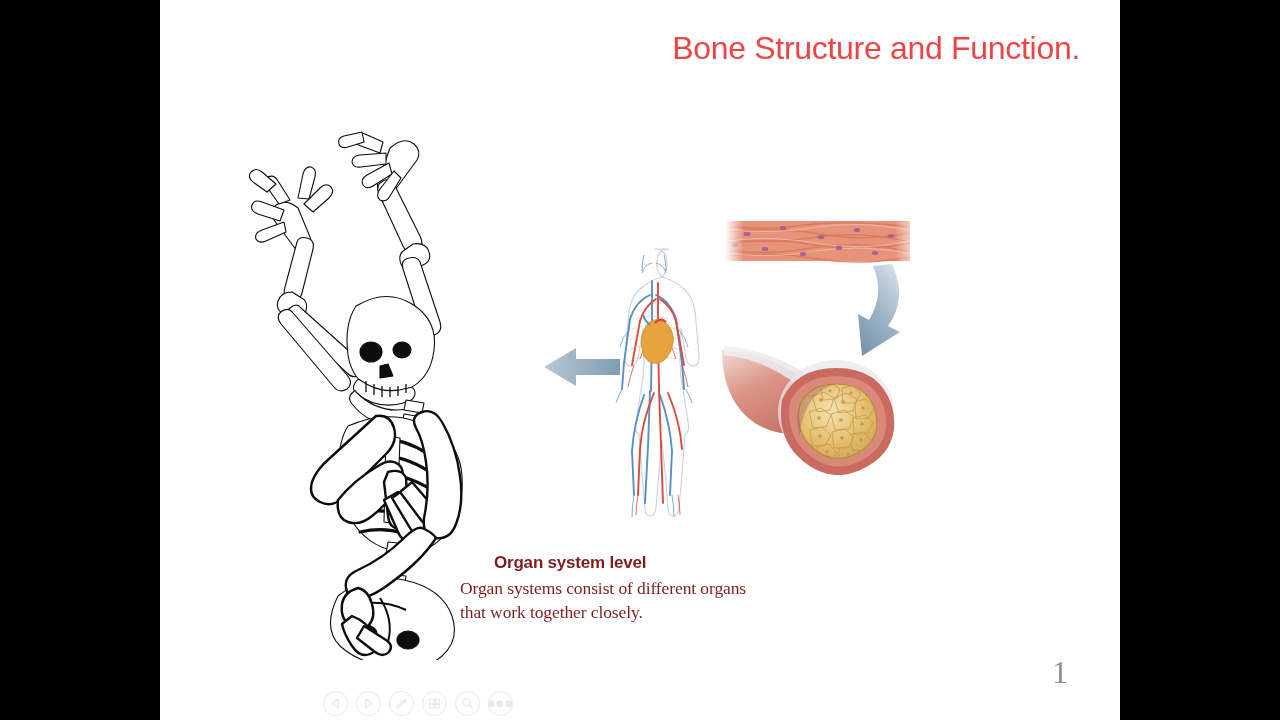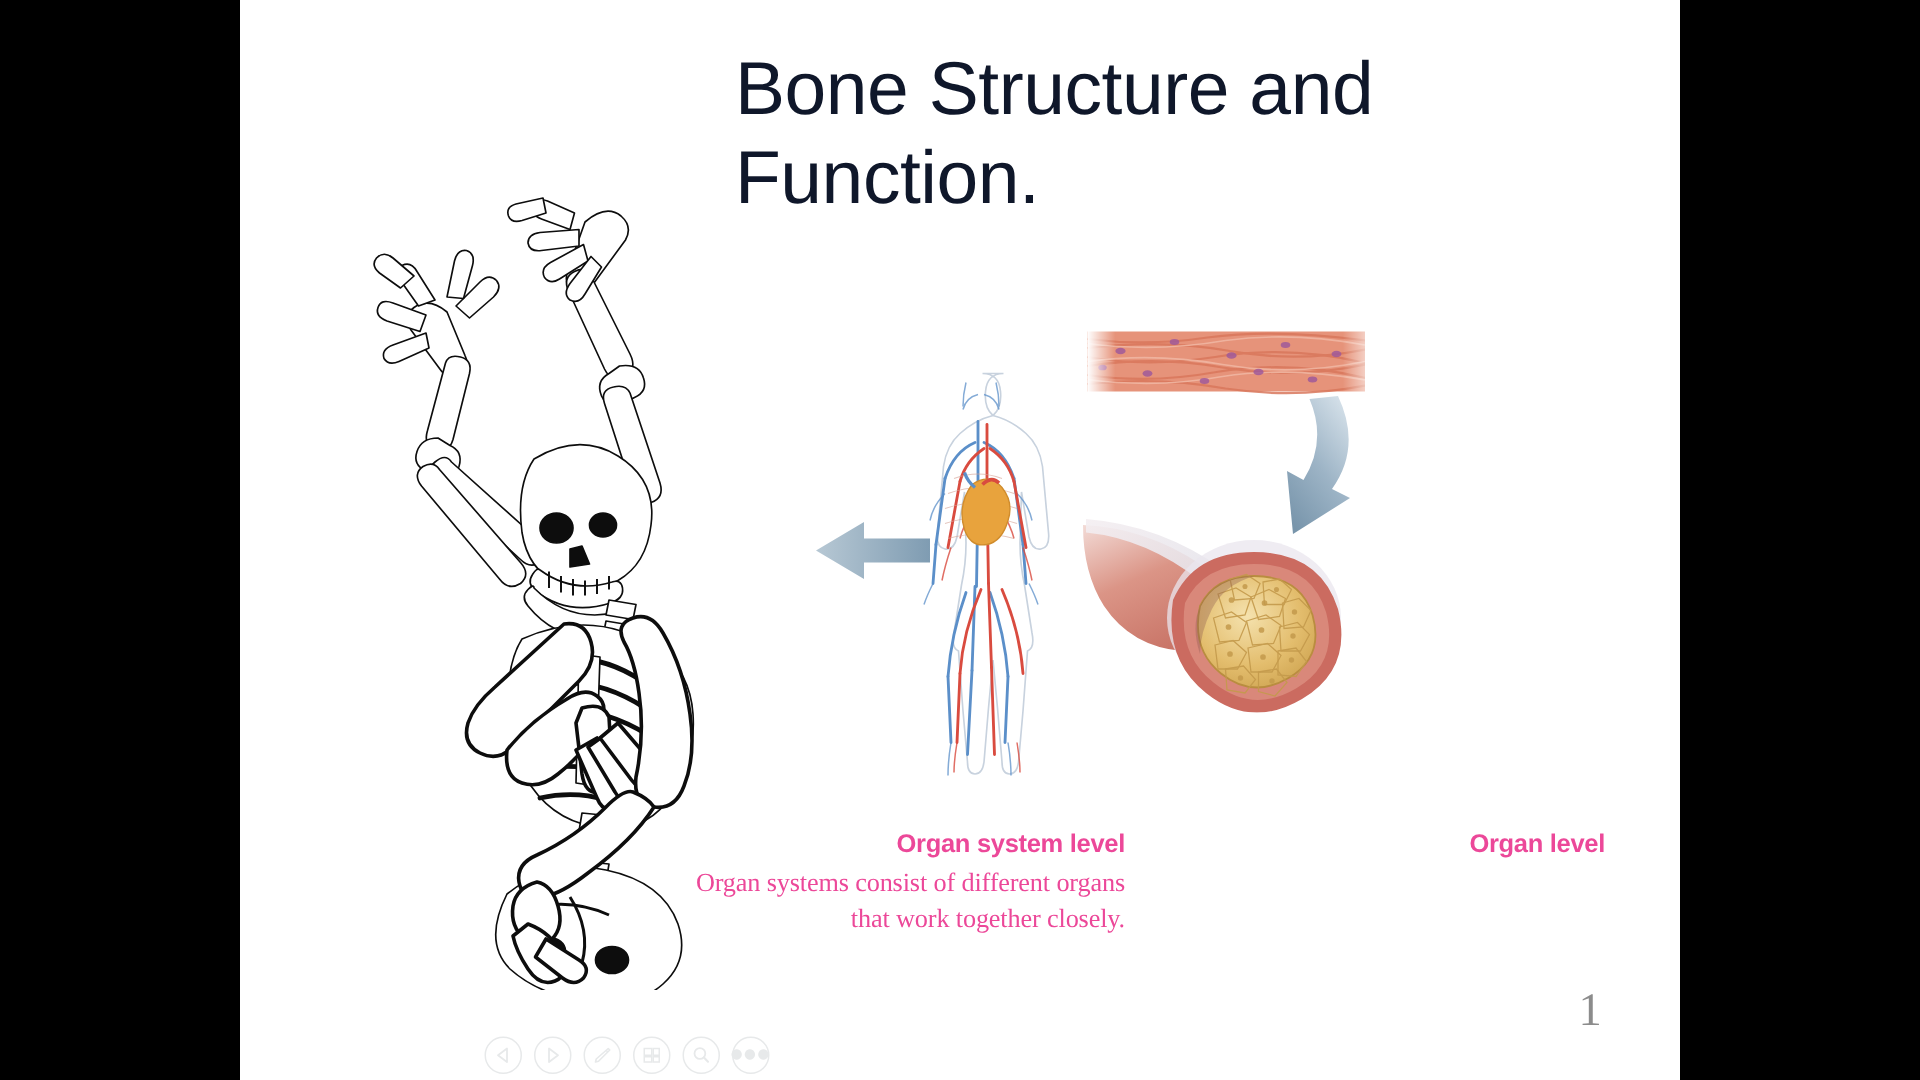--- a/index.html
+++ b/index.html
@@ -37,25 +37,25 @@
     background: #ffffff;
     overflow: hidden;
   }
 
   
   #slide-title {
     position: absolute;
     left: 330px;
     top: 30px;
     width: 590px;
-    text-align: left;
+    text-align: right;
     font-family: "Liberation Sans", sans-serif;
-    font-size: 50px;
+    font-size: 32px;
     line-height: 1.18;
-    color: #0f172a;
+    color: #ef4444;
     font-weight: 400;
     letter-spacing: -0.3px;
   }
 
   
   #skeleton-figure {
     position: absolute;
     left: 20px;
     top: 100px;
     width: 330px;
@@ -106,22 +106,21 @@
     left: 660px;
     top: 258px;
     width: 100px;
     height: 110px;
   }
   #arrow-to-skeleton svg, #arrow-to-vessel svg { display: block; width: 100%; height: 100%; }
 
   
   .caption-block {
     position: absolute;
-    color: #ec4899;
-    text-align: right;
+    color: #7f1d1d;
   }
   #caption-organ-system { left: 300px; top: 553px; width: 290px; }
   #caption-organ        { left: 600px; top: 553px; width: 310px; }
 
   .caption-heading {
     font-family: "Liberation Sans", sans-serif;
     font-weight: bold;
     font-size: 17px;
     margin-left: 34px;
     margin-bottom: 3px;
@@ -489,21 +488,20 @@
         <path d="M72 6 q16 34 -4 62 l12 6 l-38 24 l-4 -42 l11 6 q16 -26 4 -54 z" fill="url(#arrowCurveGrad)"></path>
       </svg>
     </div>
 
     <div id="caption-organ-system" class="caption-block">
       <div class="caption-heading">Organ system level</div>
       <div class="caption-body">Organ systems consist of different organs that work together closely.</div>
     </div>
 
     <div id="caption-organ" class="caption-block">
-      <div class="caption-heading">Organ level</div>
     </div>
 
     <div id="page-number">1</div>
 
     <div id="player-toolbar">
 
       <div class="tool-btn">
         <svg width="11" height="11" viewBox="0 0 11 11">
           <path d="M8 1 L8 10 L2 5.5 Z" fill="none" stroke="#e7e9ea" stroke-width="1.2" stroke-linejoin="round"></path>
         </svg>

